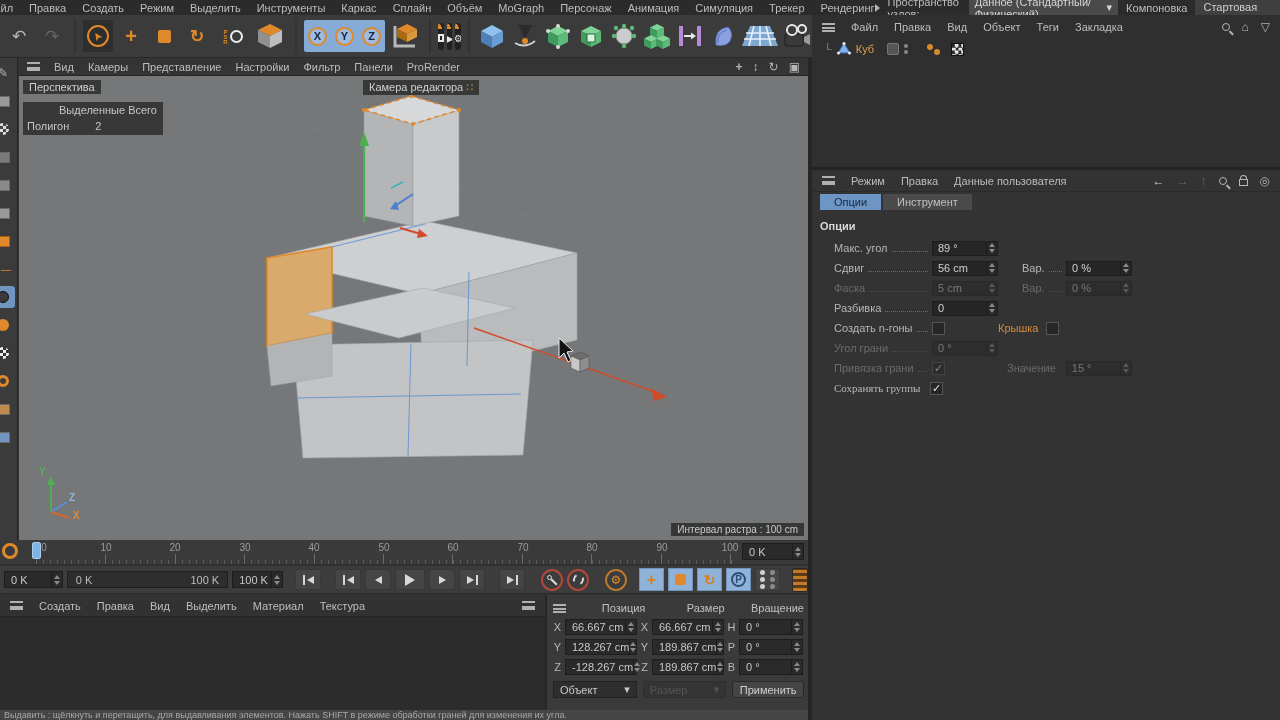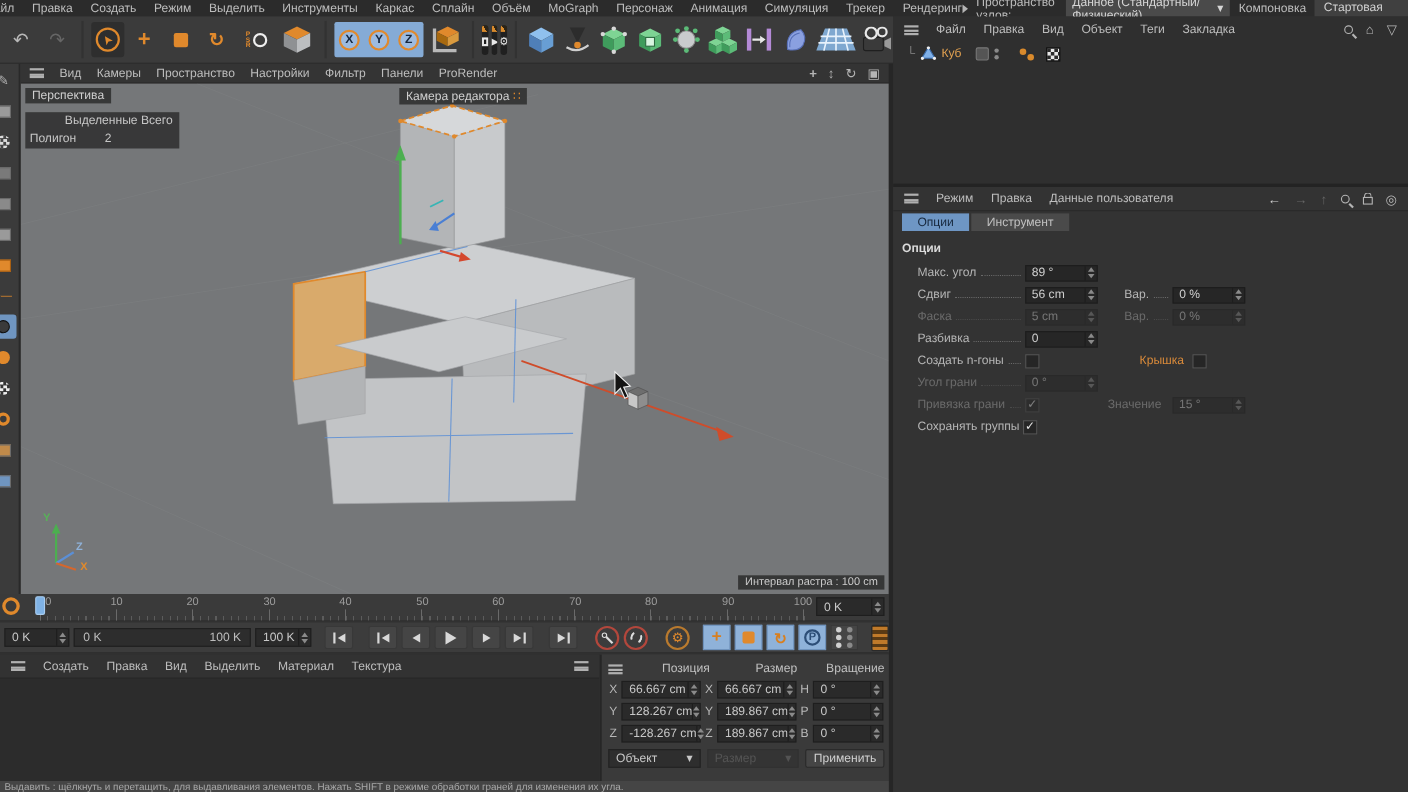--- a/index.html
+++ b/index.html
@@ -387,21 +387,21 @@
     </div>
   <div class="lt">
       <span class="cube" style="background:#6f95c0;"></span>
     </div>
 </div>
 
 <div class="abs vp-menu">
   <span class="burger"></span>
   <span class="mi">Вид</span>
   <span class="mi">Камеры</span>
-  <span class="mi">Пространство</span>
+  <span class="mi">Представление</span>
   <span class="mi">Настройки</span>
   <span class="mi">Фильтр</span>
   <span class="mi">Панели</span>
   <span class="mi">ProRender</span>
   <span class="right-ic">
     <span style="font-weight:bold;">+</span>
     <span>↕</span>
     <span>↻</span>
     <span>▣</span>
   </span>
@@ -623,21 +623,21 @@
           <i class="d"></i>
         </span>
       </span>
   </div>
   <div class="row">
     <span class="lab">
         <span>Создать n-гоны</span>
         <span class="leader"></span>
       </span>
     <span class="cb"></span>
-    <span class="orange-lab" style="margin-left:91px;">Крышка</span>
+    <span class="orange-lab" style="margin-left:53px;">Крышка</span>
     <span class="cb" style="margin-left:8px;"></span>
   </div>
   <div class="row dis">
     <span class="lab">
         <span>Угол грани</span>
         <span class="leader"></span>
       </span>
     <span class="fld">
         <span class="val">0 °</span>
         <span class="spin">
@@ -657,21 +657,21 @@
     <span class="dis" style="margin-left:62px;color:#b5b5b5;">Значение</span>
     <span class="fld dis" style="margin-left:10px;">
         <span class="val">15 °</span>
         <span class="spin">
           <i class="u"></i>
           <i class="d"></i>
         </span>
       </span>
   </div>
   <div class="row">
-    <span class="lab" style="width:96px;">
+    <span class="lab" style="width:96px;font-family:Liberation Serif, serif;">
         <span>Сохранять группы</span>
       </span>
     <span class="cb">
         <span>✓</span>
       </span>
   </div>
 </div>
 
 <div class="abs timeline">
   <span class="tl-icon"></span>

